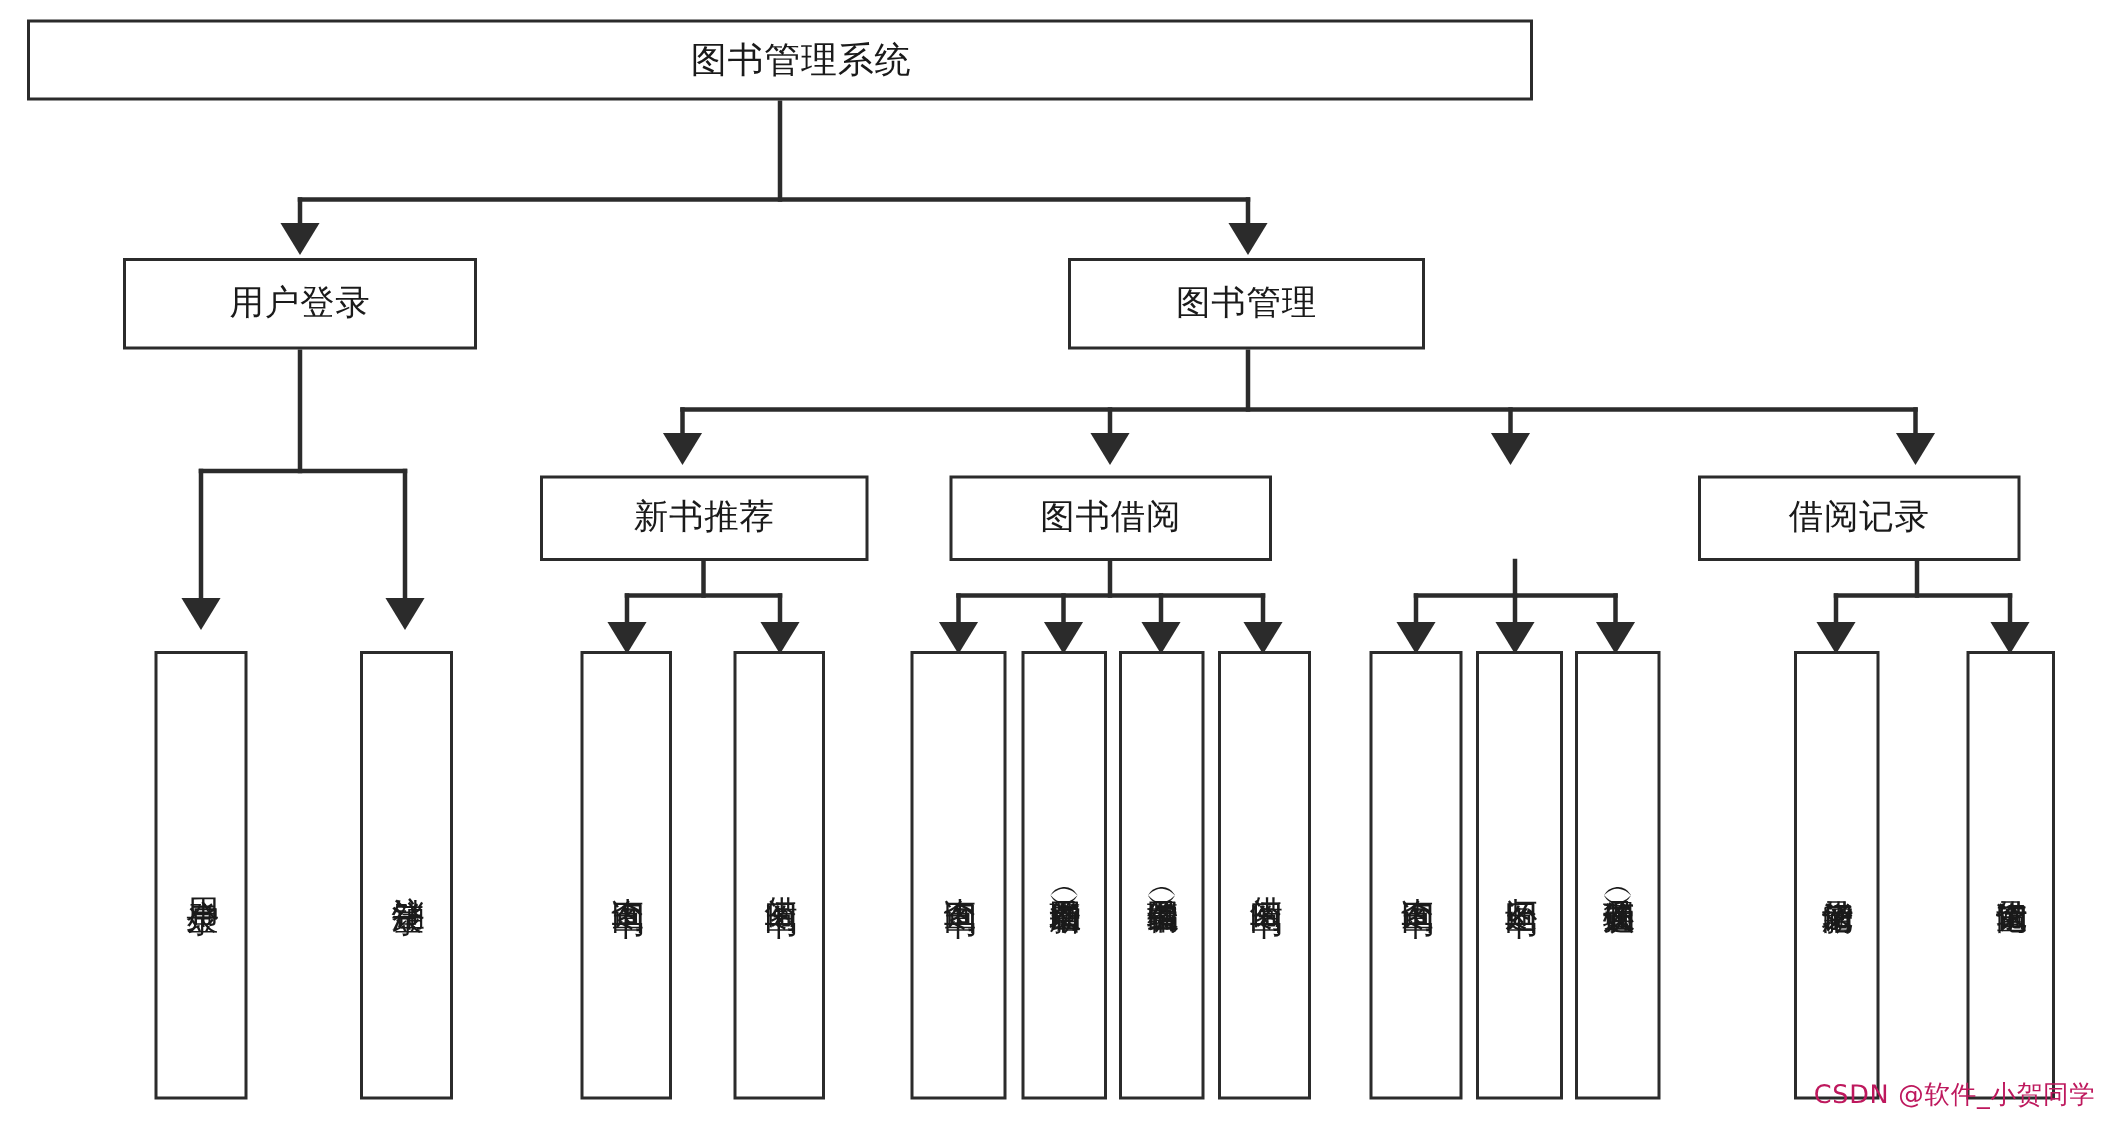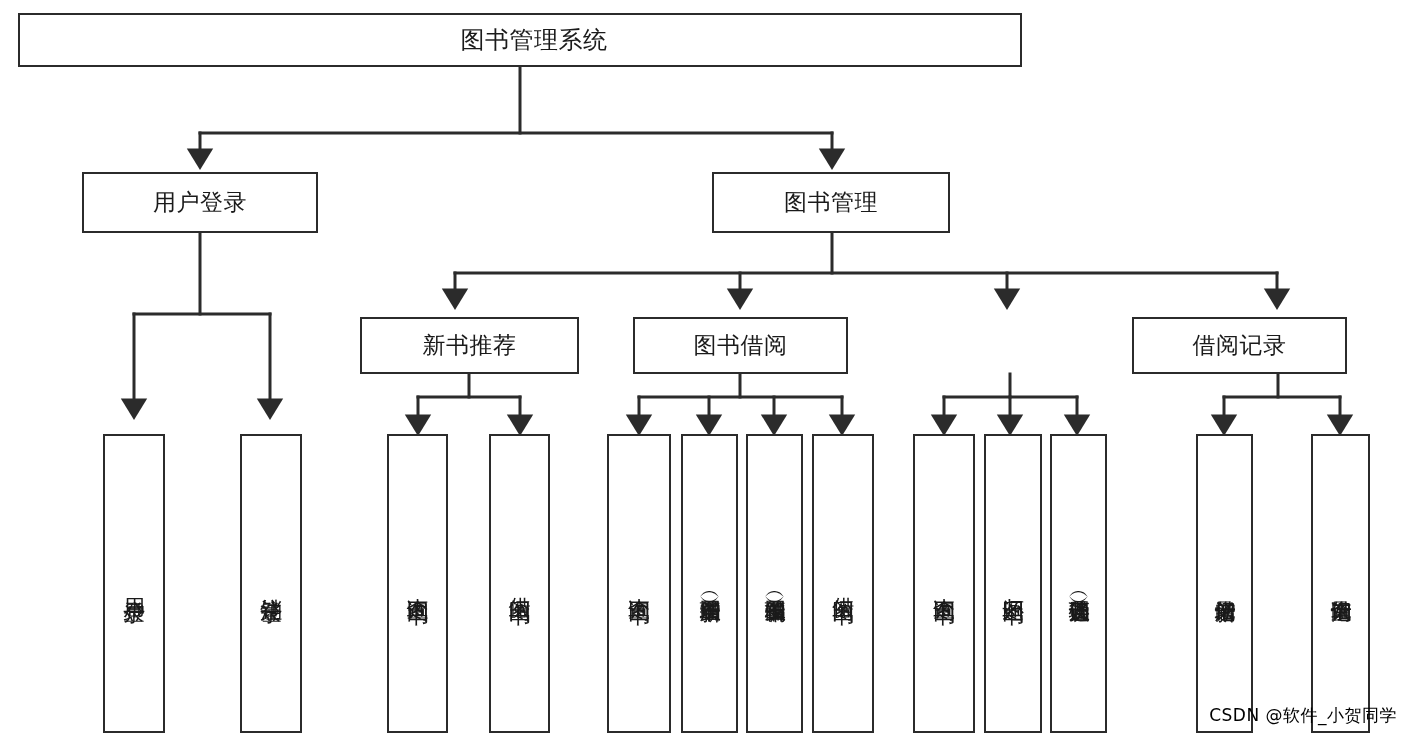--- a/index.html
+++ b/index.html
@@ -52,23 +52,23 @@
     white-space:nowrap;
   }
   .node.v.tight .lbl{
     font-size:21px;
     letter-spacing:0px;
   }
 
   .watermark{
     position:absolute;
     right:8px;
-    bottom:20px;
+    bottom:6px;
     font-size:17px;
-    color:#000000;
+    color:#be185d;
     white-space:nowrap;
     letter-spacing:0.5px;
   }
 </style>
 </head>
 <body>
 
 <div id="canvas">
 
   <svg class="connectors" viewBox="0 0 1405 747" xmlns="http://www.w3.org/2000/svg">

